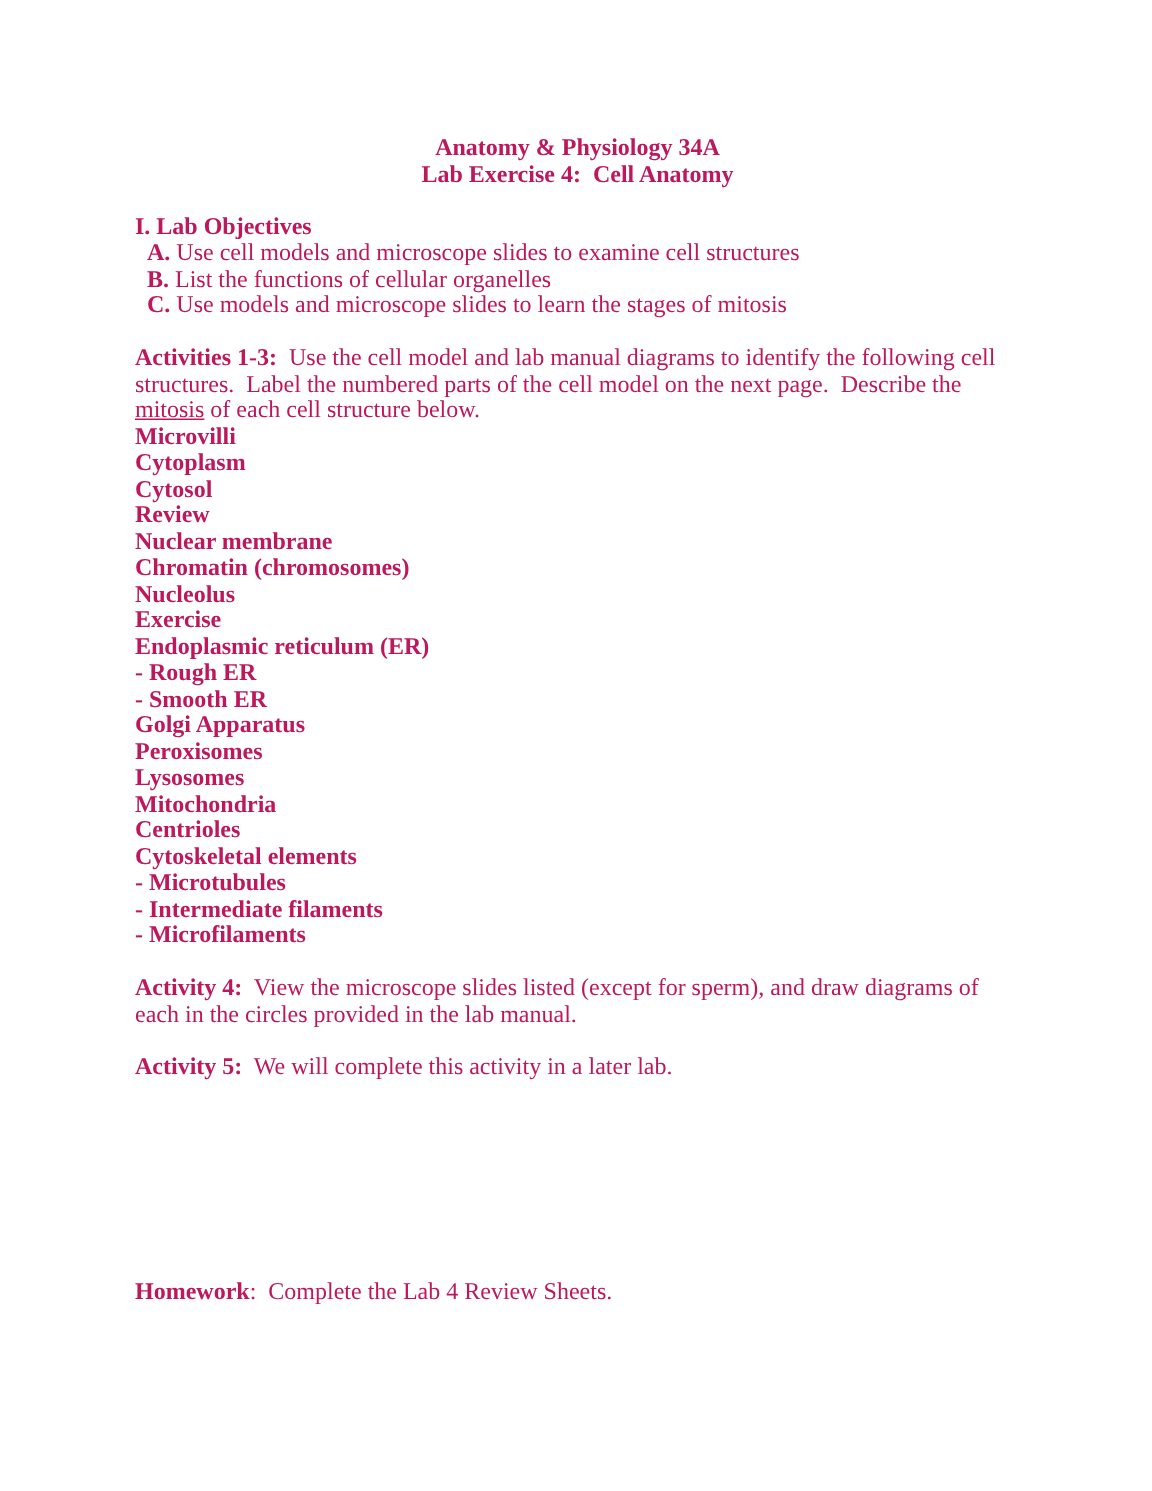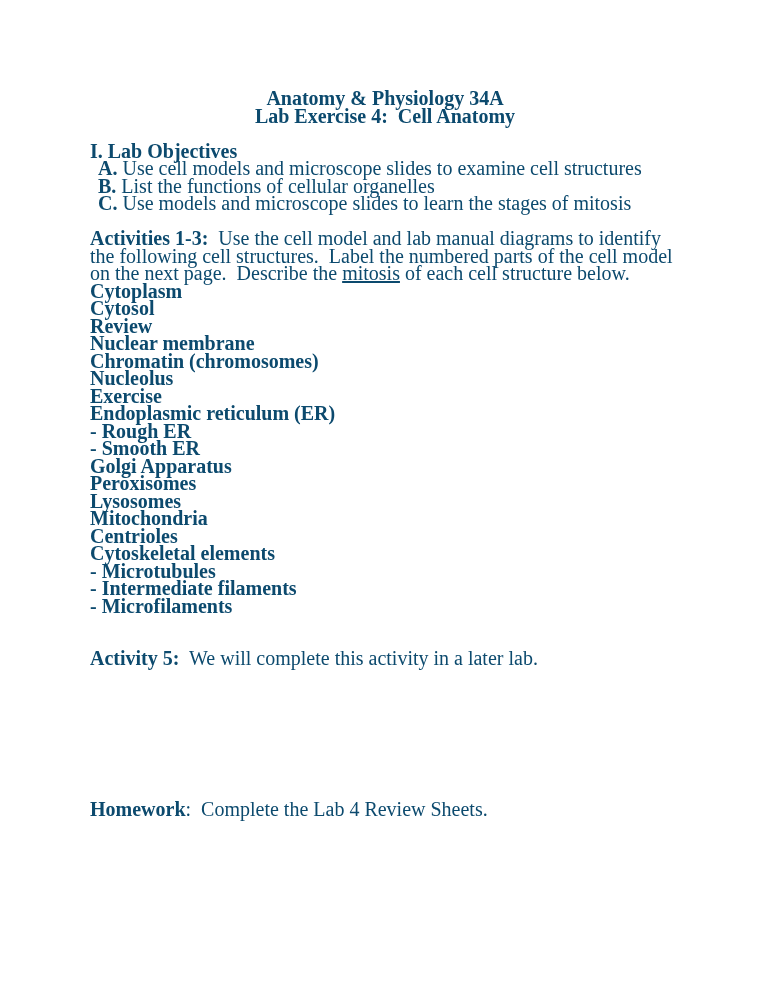--- a/index.html
+++ b/index.html
@@ -7,23 +7,23 @@
   body {
     width: 768px;
     height: 994px;
     overflow: hidden;
   }
   .page {
     width: 768px;
     height: 994px;
     padding: 90px 88px 0 90px;
     font-family: "Liberation Serif", "DejaVu Serif", serif;
-    font-size: 20px;
+    font-size: 16px;
     line-height: 17.5px;
-    color: #0c4a6e;
+    color: #be185d;
     background: #ffffff;
   }
   .line, p { white-space: pre-wrap; }
   .center { text-align: center; }
   .bold { font-weight: bold; }
   .underline { text-decoration: underline; }
   .spacer { height: 17.5px; }
   .gap-large { height: 133px; }
   .objective { padding-left: 8px; }
 </style>
@@ -43,20 +43,21 @@
       <div class="line objective"><span class="bold">A.</span><span> Use cell models and microscope slides to examine cell structures</span></div>
       <div class="line objective"><span class="bold">B.</span><span> List the functions of cellular organelles</span></div>
       <div class="line objective"><span class="bold">C.</span><span> Use models and microscope slides to learn the stages of mitosis</span></div>
     </div>
 
   <div class="spacer"></div>
 
   <p><span class="bold">Activities 1-3:</span><span>  Use the cell model and lab manual diagrams to identify the following cell structures.  Label the numbered parts of the cell model on the next page.  Describe the </span><span class="underline">mitosis</span><span> of each cell structure below.</span></p>
 
   <div>
+      <div class="line bold">Microvilli</div>
       <div class="line bold">Cytoplasm</div>
       <div class="line bold">Cytosol</div>
       <div class="line bold">Review</div>
       <div class="line bold">Nuclear membrane</div>
       <div class="line bold">Chromatin (chromosomes)</div>
       <div class="line bold">Nucleolus</div>
       <div class="line bold">Exercise</div>
       <div class="line bold">Endoplasmic reticulum (ER)</div>
       <div class="line bold">- Rough ER</div>
       <div class="line bold">- Smooth ER</div>
@@ -66,20 +67,21 @@
       <div class="line bold">Mitochondria</div>
       <div class="line bold">Centrioles</div>
       <div class="line bold">Cytoskeletal elements</div>
       <div class="line bold">- Microtubules</div>
       <div class="line bold">- Intermediate filaments</div>
       <div class="line bold">- Microfilaments</div>
     </div>
 
   <div class="spacer"></div>
 
+  <p><span class="bold">Activity 4:</span><span>  View the microscope slides listed (except for sperm), and draw diagrams of each in the circles provided in the lab manual.</span></p>
 
   <div class="spacer"></div>
 
   <p><span class="bold">Activity 5:</span><span>  We will complete this activity in a later lab.</span></p>
 
   <div class="gap-large"></div>
 
   <p><span class="bold">Homework</span><span>:  Complete the Lab 4 Review Sheets.</span></p>
 
 </div>

